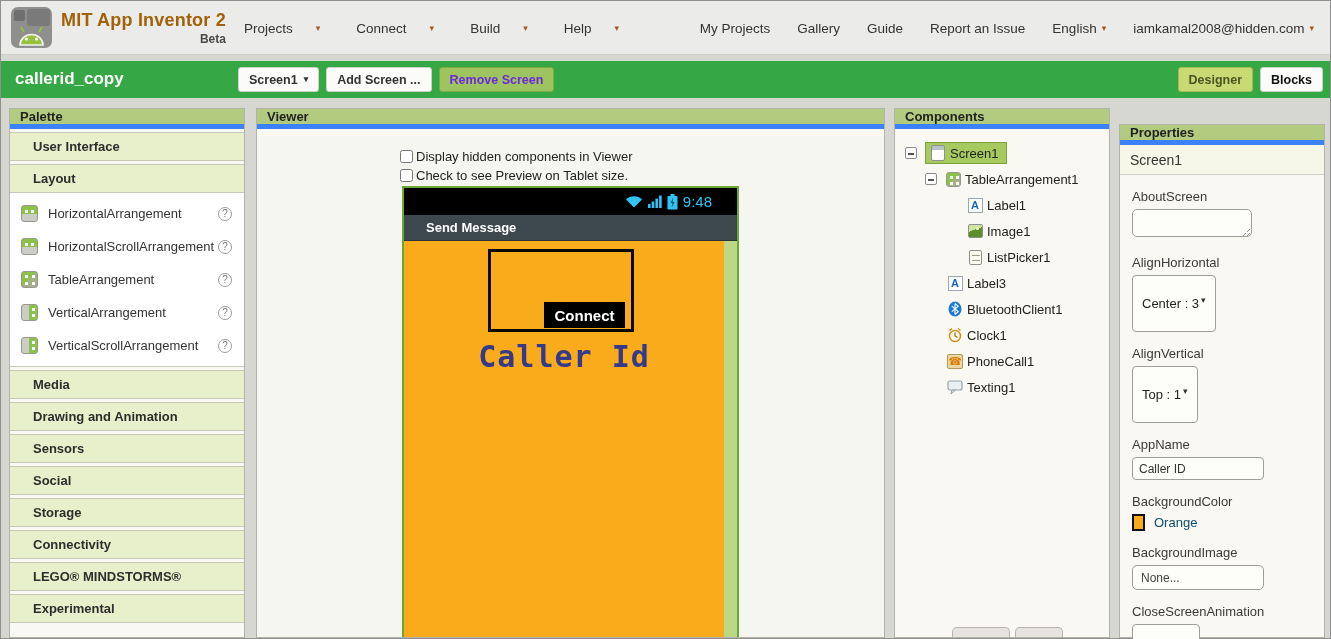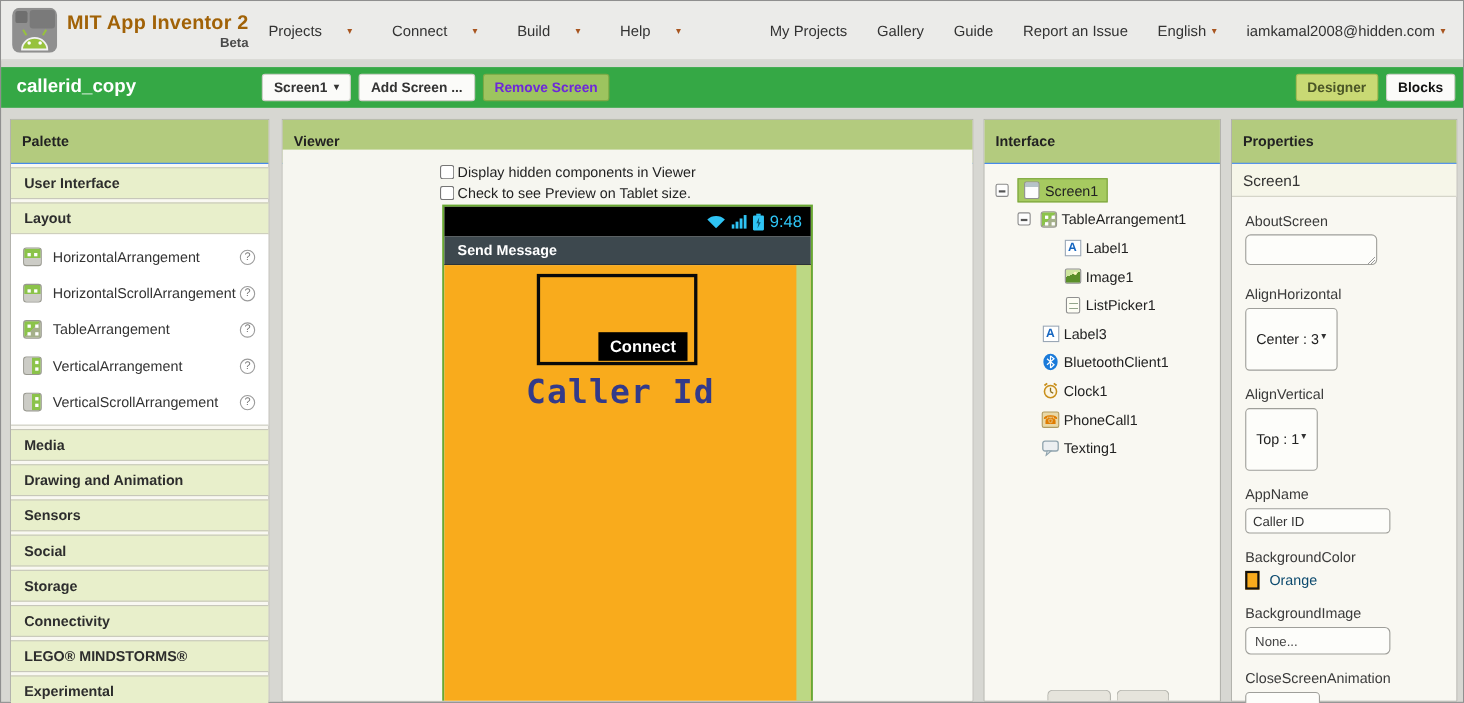--- a/index.html
+++ b/index.html
@@ -28,51 +28,51 @@
   .gbtn { height:25px; padding:0 10px; font-size:12.5px; font-weight:bold; color:#333;
     background:#fbfbf9; border:1px solid #cfcfc9; border-radius:3px; display:flex; align-items:center; gap:6px; cursor:pointer; }
   .gbtn.remove { background:#9dc45f; border-color:#7ea944; color:#6d28d9; }
   .view-btns { position:absolute; right:7px; top:6px; display:flex; gap:7px; }
   .gbtn.designer { background:#c9d974; border-color:#a9bb53; color:#4a5526; }
   .gbtn.blocks { color:#111; }
 
   
   .main { position:absolute; top:107px; left:0; right:0; bottom:0; }
   .panel { position:absolute; top:0; bottom:0; background:#f9f8f2; border:1px solid #b3b3ad; }
-  .panel-head { height:40px; background:#b3cb7e; border-bottom:1px solid #3b82f6;
+  .panel-head { height:20px; background:#b3cb7e; border-bottom:5px solid #3b82f6;
     font-size:13px; font-weight:bold; color:#222; display:flex; align-items:center; padding-left:10px; }
 
   
   .palette { left:8px; width:236px; }
   .sec { margin:3px 0 0 0; height:29px; background:#e8efcb; border-top:1px solid #c7c7ba; border-bottom:1px solid #c7c7ba;
-    display:flex; align-items:center; padding-left:12px; font-size:13px; font-weight:bold; color:#2d2d2d; cursor:pointer; }
+    display:flex; align-items:center; padding-left:23px; font-size:13px; font-weight:bold; color:#2d2d2d; cursor:pointer; }
   .pal-items { background:#fff; border-bottom:1px solid #c7c7ba; padding:4px 0; }
   .prow { height:33px; display:flex; align-items:center; padding:0 12px 0 11px; cursor:grab; }
   .plabel { font-size:13px; color:#333; margin-left:10px; flex:1; }
   .help { width:14px; height:14px; border:1px solid #9b9b9b; border-radius:50%; color:#777;
     font-size:10px; display:flex; align-items:center; justify-content:center; cursor:pointer; }
   .picon { width:17px; height:17px; border-radius:3px; border:1px solid #98988f; position:relative; overflow:hidden; flex:0 0 auto; }
   .picon.h { background:linear-gradient(180deg,#8bc34a 0 55%,#ccccc6 55% 100%); }
   .picon.h::after { content:""; position:absolute; top:4px; left:3px; width:3px; height:3px; background:#fff; box-shadow:6px 0 0 #fff; }
   .picon.v { background:linear-gradient(90deg,#ccccc6 0 45%,#8bc34a 45% 100%); }
   .picon.v::after { content:""; position:absolute; top:3px; left:10px; width:3px; height:3px; background:#fff; box-shadow:0 6px 0 #fff; }
   .picon.t { background:linear-gradient(135deg,#8bc34a 0 50%,#a5b08a 50% 100%); }
   .picon.t::after { content:""; position:absolute; top:3px; left:3px; width:3px; height:3px; background:#fff; box-shadow:7px 0 0 #fff,0 7px 0 #fff,7px 7px 0 #fff; }
 
   
   .viewer { left:255px; width:629px; }
   .viewer-body { position:absolute; top:27px; left:0; right:0; bottom:0; background:#f6f6f0; overflow:hidden; }
   .chk-row { position:absolute; left:143px; display:flex; align-items:flex-start; gap:3px; font-size:13px; color:#222; }
   .chk-row input { width:13px; height:13px; margin-top:1px; }
   .phone { position:absolute; left:145px; top:50px; width:337px; height:460px;
     border:2px solid #69a832; display:flex; flex-direction:column; }
-  .statusbar { height:27px; background:#000; display:flex; align-items:center; justify-content:flex-end; gap:5px; padding-right:8px; }
+  .statusbar { height:27px; background:#000; display:flex; align-items:center; justify-content:flex-end; gap:5px; padding-right:25px; }
   .status-time { font-size:15px; color:#2fc4f4; }
   .titlebar { height:26px; background:#3d484e; border-bottom:1px solid #2b3338;
-    display:flex; align-items:center; padding-left:12px; font-size:13px; font-weight:bold; color:#fff; }
+    display:flex; align-items:center; padding-left:22px; font-size:13px; font-weight:bold; color:#fff; }
   .screen-body { flex:1; position:relative; }
   .scroll-strip { position:absolute; right:0; top:0; bottom:0; width:13px; background:#bcd884; }
   .table-arr { position:absolute; left:84px; top:8px; width:146px; height:83px; border:3px solid #0a0a0a; cursor:move; }
   .connect-btn { position:absolute; left:140px; top:61px; width:81px; height:26px; background:#000; color:#fff;
     font-size:15px; font-weight:bold; display:flex; align-items:center; justify-content:center; cursor:pointer; }
   .caller-label { position:absolute; left:0; right:13px; top:98px; text-align:center;
     font-family:"DejaVu Sans Mono", monospace; font-size:30px; font-weight:bold; color:#333a8a; letter-spacing:1px; cursor:move; }
 
   
   .components { left:893px; width:216px; }
@@ -97,21 +97,21 @@
   .icon-list { width:13px; height:15px; background:#fdfdf4; border:1px solid #8f8f8f; border-radius:2px;
     background-image:repeating-linear-gradient(#0000 0 2px, #93a58a 2px 3px, #0000 3px 5px); background-position:2px 2px; background-size:8px 12px; background-repeat:no-repeat; }
   .icon-bt { width:14px; height:16px; }
   .icon-clock { width:16px; height:16px; }
   .icon-phone { width:16px; height:15px; background:#e9d8a6; border:1px solid #b09a5e; border-radius:2px;
     color:#e07c00; font-size:11px; display:flex; align-items:center; justify-content:center; }
   .icon-text { width:16px; height:16px; }
   .comp-footer-btn { position:absolute; bottom:0; height:10px; background:#e6e4dc; border:1px solid #b5b5ae; border-bottom:none; border-radius:5px 5px 0 0; }
 
   
-  .properties { left:1118px; width:206px; }
+  .properties { left:1118px; width:206px;margin-top:16px; }
   .prop-comp { height:30px; background:#f6f6e9; border-bottom:1px solid #d2d2c6;
     display:flex; align-items:center; padding-left:10px; font-size:14px; color:#333; }
   .pfields { padding:14px 0 0 12px; }
   .pfield { margin-bottom:14px; }
   .plbl { font-size:13px; color:#3a3a3a; margin-bottom:5px; }
   .parea { width:120px; height:28px; border:1px solid #9f9f9a; border-radius:5px; background:#fdfdfa; resize:none;
     font-family:"Liberation Sans", sans-serif; }
   .grip { position:relative; }
   .grip::after { content:""; position:absolute; left:111px; top:20px; width:7px; height:7px;
     background:linear-gradient(135deg,#0000 0 50%, #999 50% 57%, #0000 57% 72%, #999 72% 79%, #0000 79%); }
@@ -276,21 +276,21 @@
             <div class="scroll-strip"></div>
             <div class="table-arr"></div>
             <div class="connect-btn">Connect</div>
             <div class="caller-label">Caller Id</div>
           </div>
         </div>
       </div>
     </div>
 
     <div class="panel components">
-      <div class="panel-head">Interface</div>
+      <div class="panel-head">Components</div>
       <div class="tree">
         <div class="crow ind0">
           <span class="collapser"></span>
           <span class="sel-box">
             <span class="cicon">
                 <span class="icon-screen"></span>
               </span>
             <span class="lbl">Screen1</span>
           </span>
         </div>

